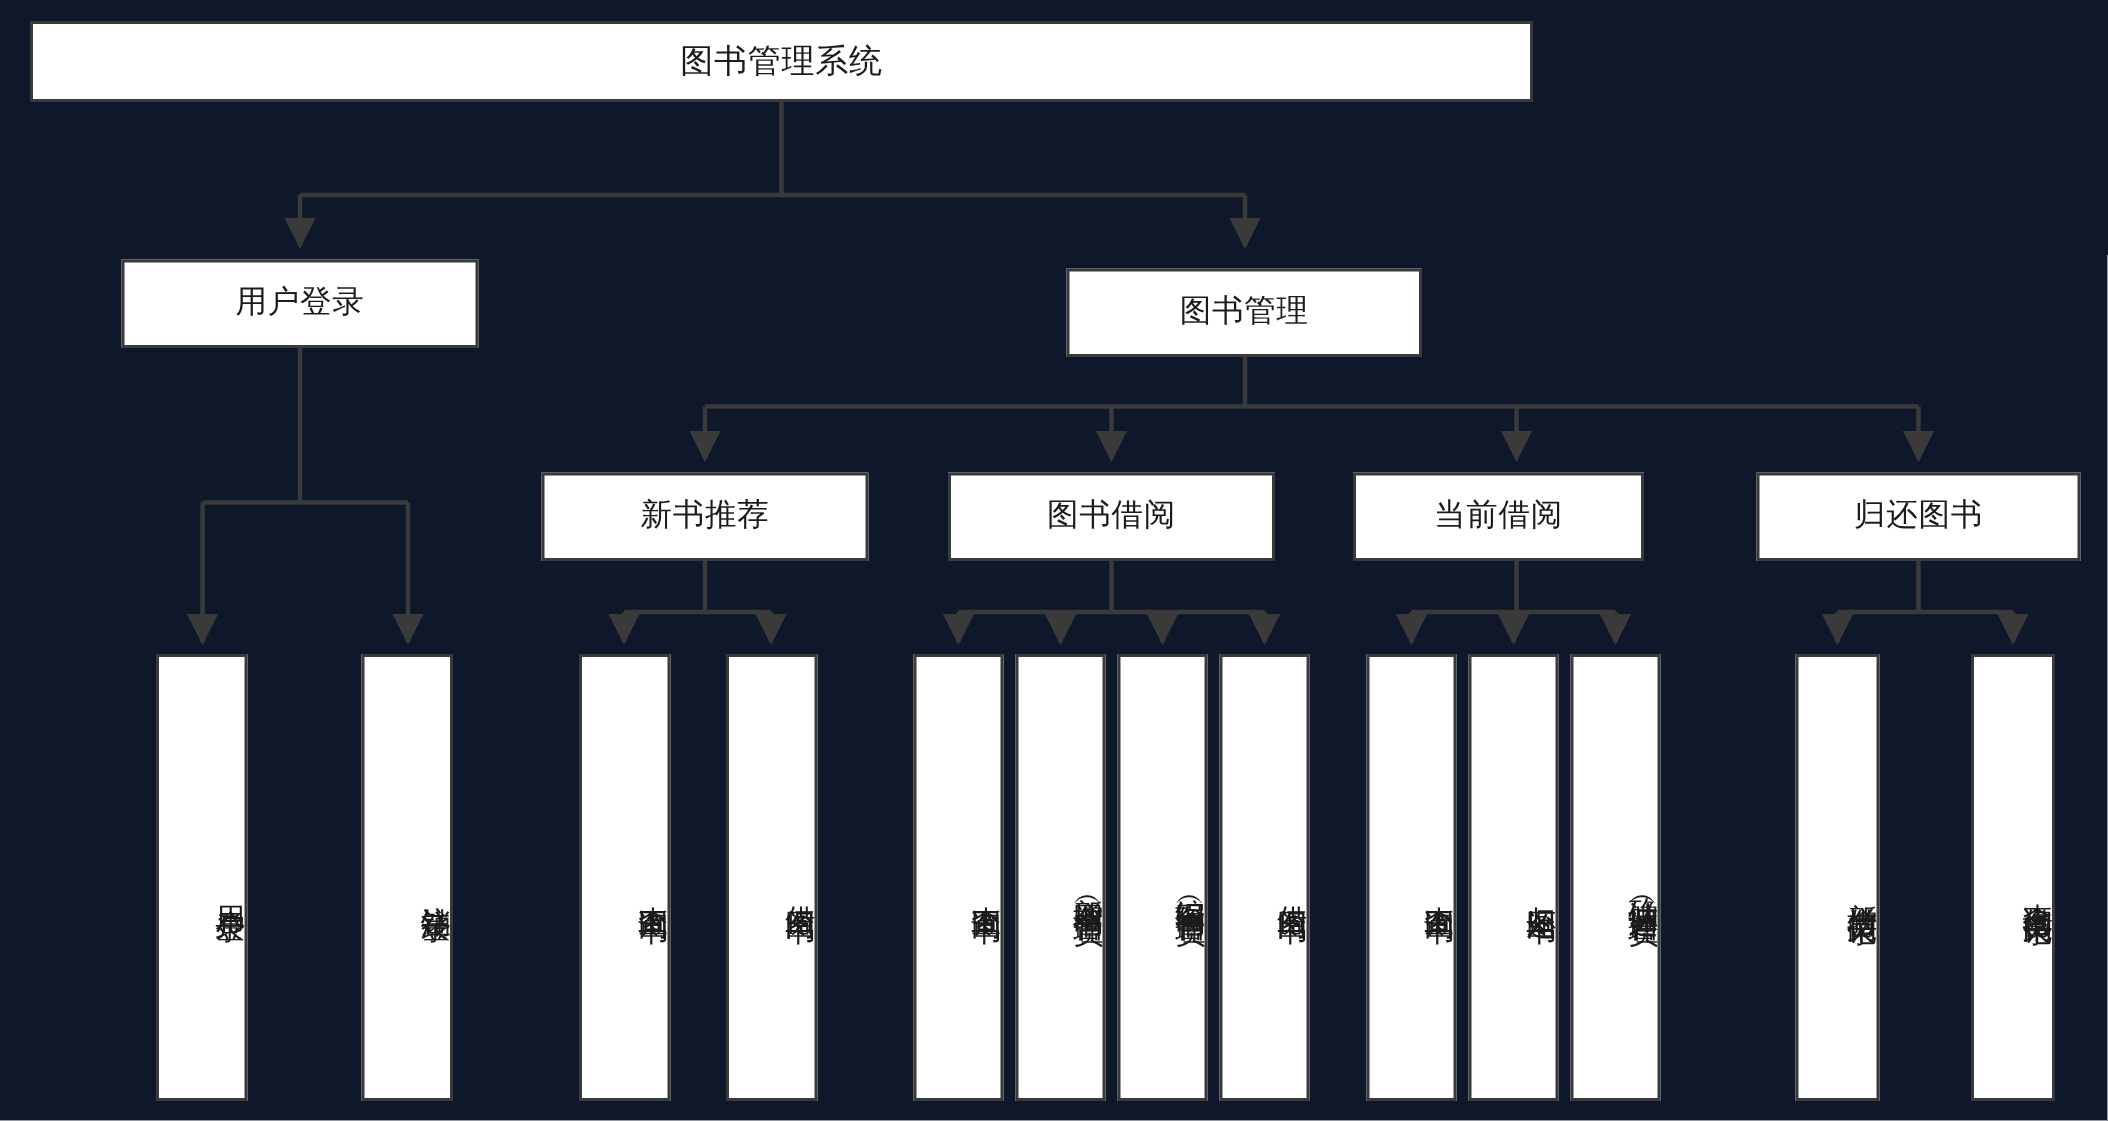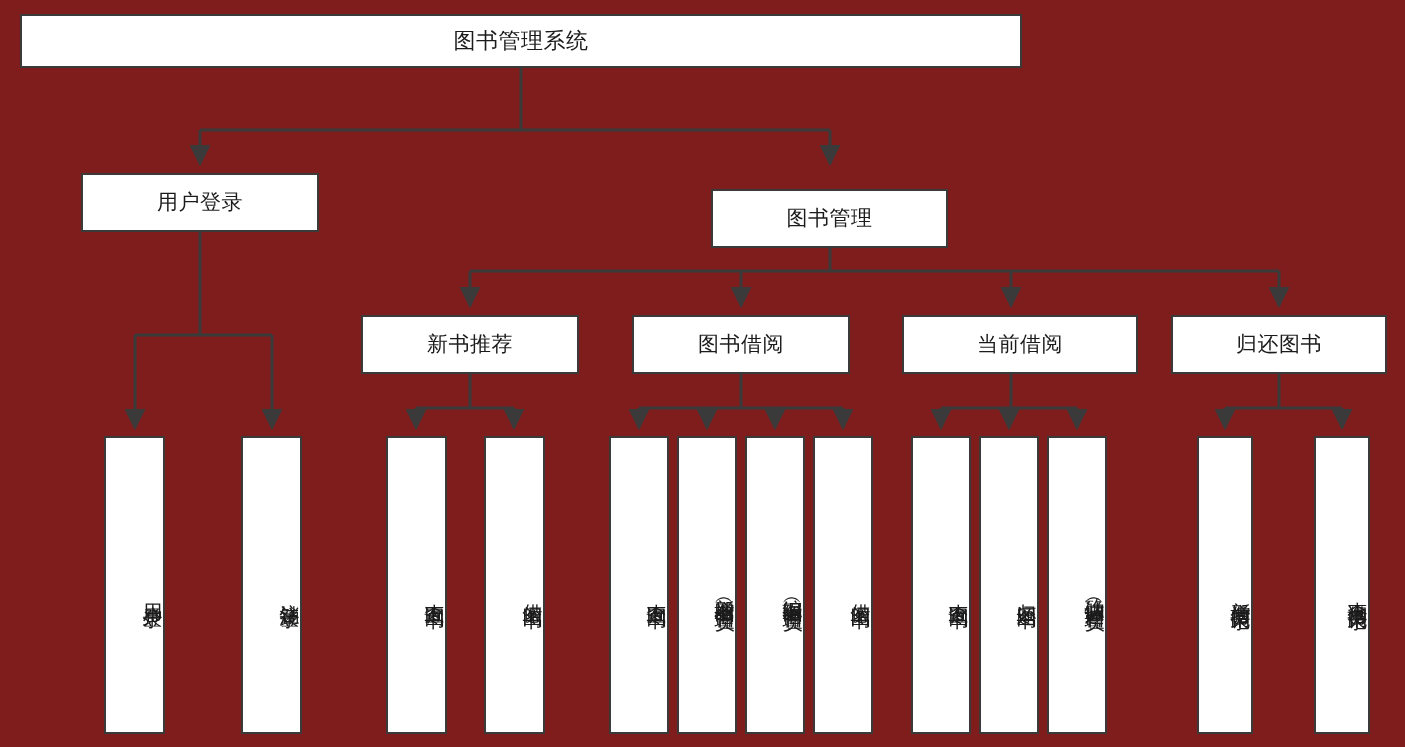--- a/index.html
+++ b/index.html
@@ -8,21 +8,21 @@
     padding: 0;
     background: #ffffff;
   }
   body {
     font-family: "Liberation Sans", "DejaVu Sans", sans-serif;
   }
   #canvas {
     position: relative;
     width: 1405px;
     height: 747px;
-    background: #7f1d1d;
+    background: #0f172a;
     overflow: hidden;
   }
   #edges {
     position: absolute;
     left: 0;
     top: 0;
     width: 1405px;
     height: 747px;
     pointer-events: none;
   }
@@ -121,26 +121,26 @@
       <path d="M 1225 408 L 1225 428" marker-end="url(#arrow)"></path>
       <path d="M 1342 408 L 1342 428" marker-end="url(#arrow)"></path>
 
     </g>
   </svg>
 
   <div class="node root" id="root-node" style="left: 20px; top: 14px; width: 1002px; height: 54px;">图书管理系统</div>
 
   <div id="level2-container">
       <div class="node level2" style="left: 81px; top: 173px; width: 238px; height: 59px;">用户登录</div>
-      <div class="node level2" style="left: 711px; top: 189px; width: 237px; height: 59px;">图书管理</div>
+      <div class="node level2" style="left: 711px; top: 179px; width: 237px; height: 59px;">图书管理</div>
     </div>
   <div id="level3-container">
       <div class="node level3" style="left: 361px; top: 315px; width: 218px; height: 59px;">新书推荐</div>
       <div class="node level3" style="left: 632px; top: 315px; width: 218px; height: 59px; text-align: right;">图书借阅</div>
-      <div class="node level3" style="left: 902px; top: 315px; width: 236px; height: 59px;">当前借阅</div>
+      <div class="node level3" style="left: 902px; top: 315px; width: 194px; height: 59px;">当前借阅</div>
       <div class="node level3" style="left: 1171px; top: 315px; width: 216px; height: 59px;">归还图书</div>
     </div>
   <div id="leaves-container">
       <div class="node leaf" style="left: 104px; top: 436px; width: 61px; height: 298px;">
         <span class="vtext">用户登录</span>
       </div>
       <div class="node leaf" style="left: 241px; top: 436px; width: 61px; height: 298px;">
         <span class="vtext">注销登录</span>
       </div>
       <div class="node leaf" style="left: 386px; top: 436px; width: 61px; height: 298px;">

